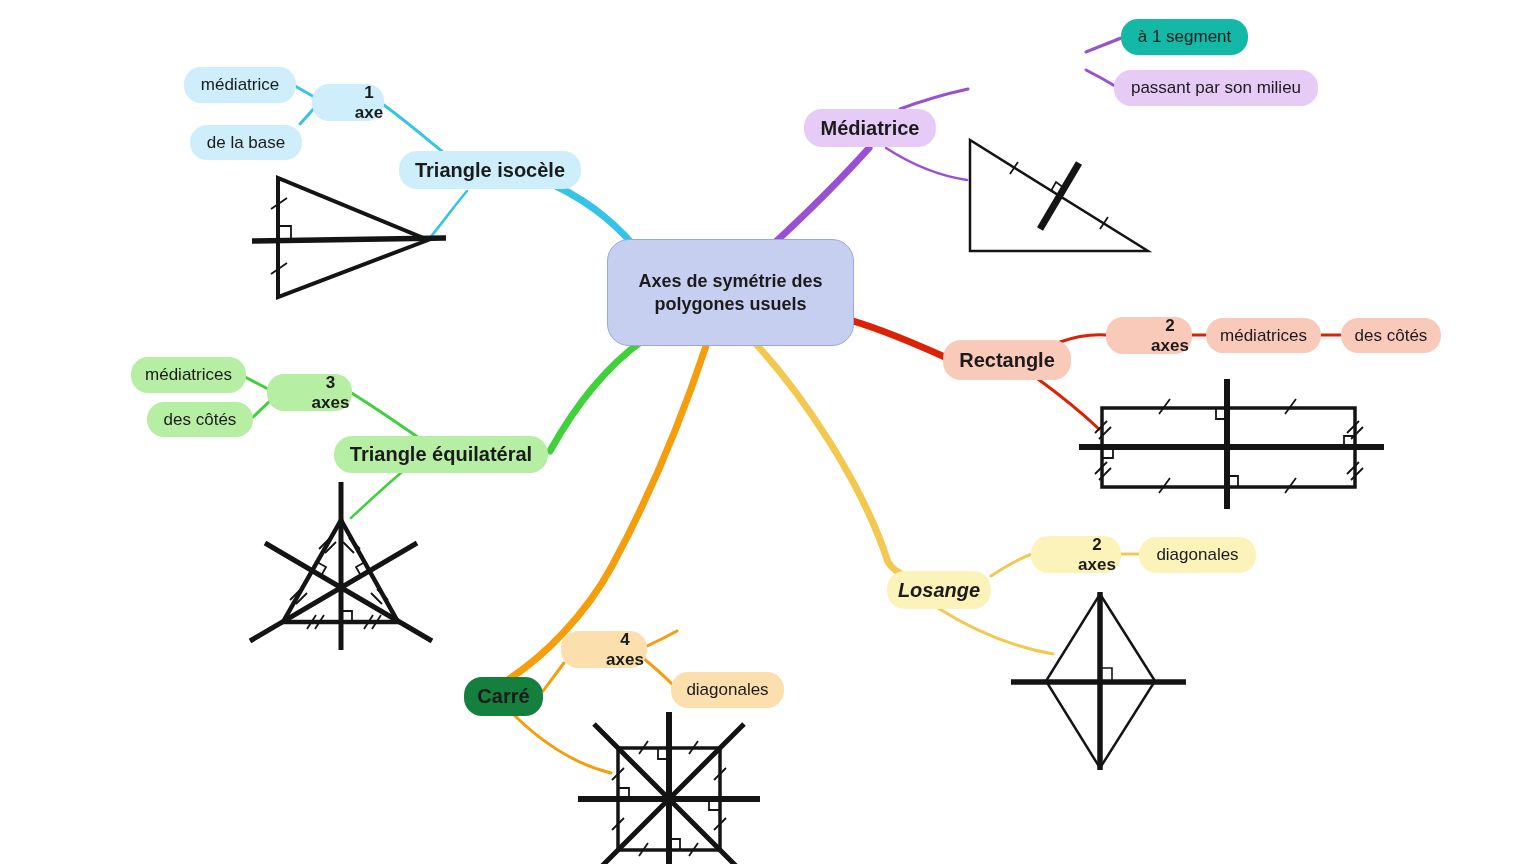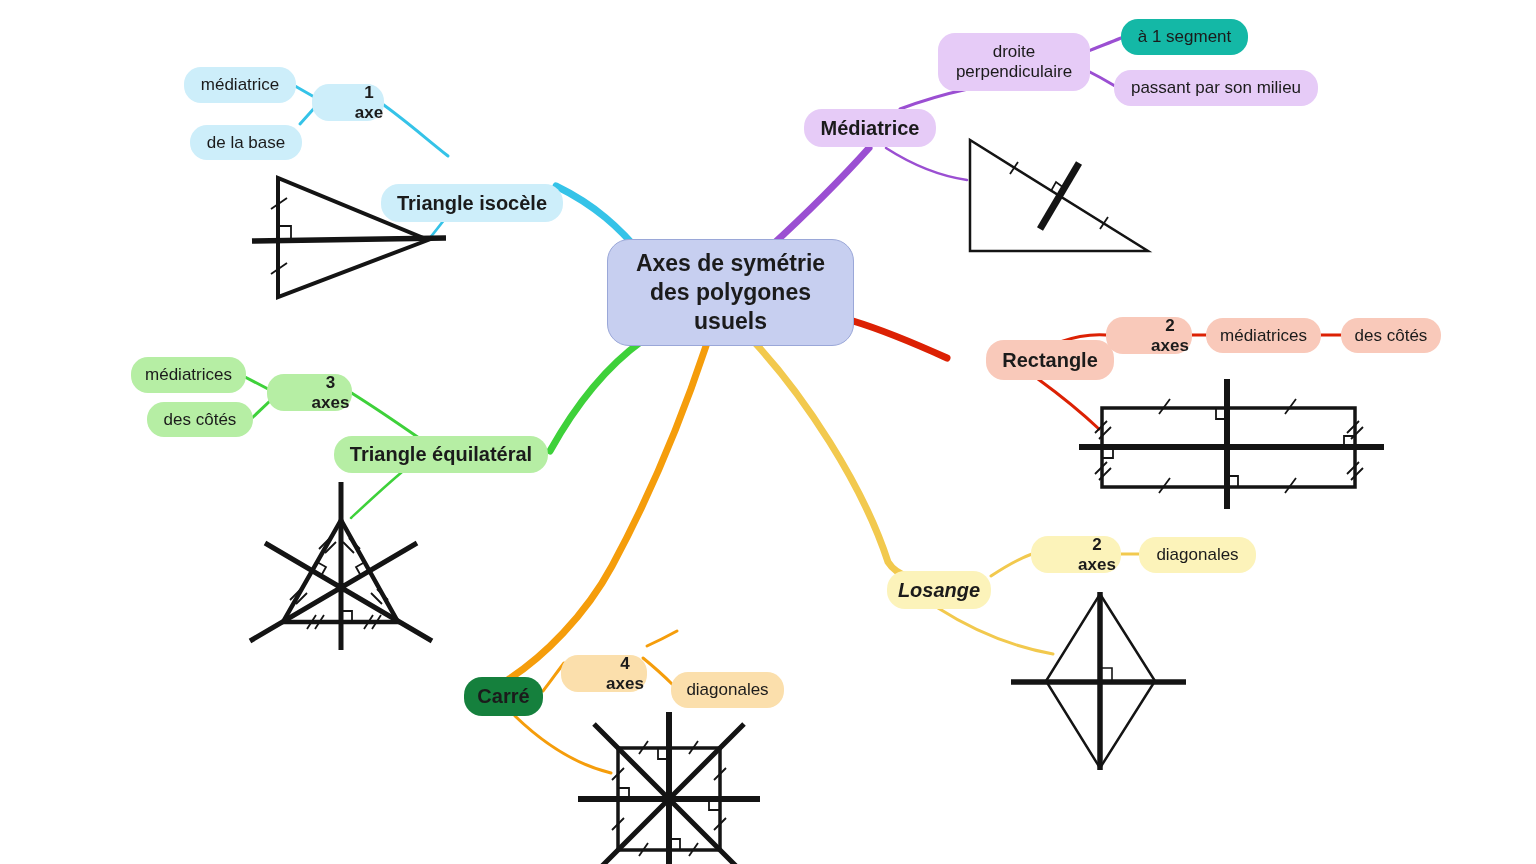--- a/index.html
+++ b/index.html
@@ -11,21 +11,21 @@
   .canvas svg { position:absolute; left:0; top:0; }
   .node {
     position:absolute; box-sizing:border-box;
     display:flex; align-items:center; justify-content:center;
     text-align:center; border-radius:17px;
     font-size:17px; color:#1b1b1b; line-height:1.15; padding:0 6px;
   }
   .node.count { font-weight:700;padding-left:48px; }
   .node.title { font-weight:700; font-size:20px; border-radius:18px; }
   .node.center-node {
-    font-weight:700; font-size:23px; line-height:1.25;
+    font-weight:700; font-size:18px; line-height:1.25;
     border-radius:22px; border:1.5px solid #9aa7d8; padding:0 10px;
   }
 </style>
 </head>
 <body>
 
 <div class="canvas">
 
   <svg width="1536" height="864" viewBox="0 0 1536 864">
 
@@ -123,38 +123,37 @@
         <path d="M 1100 668 L 1112 668 L 1112 682" stroke-width="1.6"></path>
       </g>
     </g>
   </svg>
 
   <div class="node center-node" style="left: 607px; top: 239px; width: 247px; height: 107px; background: rgb(199, 207, 240); border-color: rgb(154, 167, 216);">Axes de symétrie des polygones usuels</div>
 
   <div class="node" style="left: 184px; top: 67px; width: 112px; height: 36px; background: rgb(205, 238, 250);">médiatrice</div>
   <div class="node" style="left: 190px; top: 109px; width: 112px; height: 35px; background: rgb(205, 238, 250); margin-top: 16px;">de la base</div>
   <div class="node count" style="left: 312px; top: 84px; width: 72px; height: 37px; background: rgb(205, 238, 250);">1 axe</div>
-  <div class="node title" style="left: 381px; top: 151px; width: 182px; height: 38px; background: rgb(205, 238, 250); margin-top: 33px;">Triangle isocèle</div>
+  <div class="node title" style="left: 399px; top: 151px; width: 182px; height: 38px; background: rgb(205, 238, 250);">Triangle isocèle</div>
 
-  <div class="node" style="left: 938px; top: 33px; width: 152px; height: 58px; background: rgb(230, 203, 247);">droite perpendiculaire</div>
   <div class="node" style="left: 1121px; top: 19px; width: 127px; height: 36px; background: #14b8a6;">à 1 segment</div>
   <div class="node" style="left: 1114px; top: 70px; width: 204px; height: 36px; background: rgb(230, 203, 247);">passant par son milieu</div>
   <div class="node title" style="left: 804px; top: 109px; width: 132px; height: 38px; background: rgb(230, 203, 247);">Médiatrice</div>
 
-  <div class="node title" style="left: 943px; top: 340px; width: 128px; height: 40px; background: rgb(249, 201, 186); margin-left: 43px;">Rectangle</div>
+  <div class="node title" style="left: 943px; top: 340px; width: 128px; height: 40px; background: rgb(249, 201, 186);">Rectangle</div>
   <div class="node count" style="left: 1106px; top: 317px; width: 86px; height: 37px; background: rgb(249, 201, 186);">2 axes</div>
   <div class="node" style="left: 1206px; top: 318px; width: 115px; height: 35px; background: rgb(249, 201, 186);">médiatrices</div>
   <div class="node" style="left: 1341px; top: 318px; width: 100px; height: 35px; background: rgb(249, 201, 186);">des côtés</div>
 
   <div class="node" style="left: 131px; top: 357px; width: 115px; height: 36px; background: rgb(182, 238, 164);">médiatrices</div>
   <div class="node" style="left: 147px; top: 402px; width: 106px; height: 35px; background: rgb(182, 238, 164);">des côtés</div>
   <div class="node count" style="left: 267px; top: 374px; width: 85px; height: 37px; background: rgb(182, 238, 164);">3 axes</div>
   <div class="node title" style="left: 334px; top: 436px; width: 214px; height: 37px; background: rgb(182, 238, 164); text-align: right;">Triangle équilatéral</div>
 
   <div class="node title" style="left: 464px; top: 677px; width: 79px; height: 39px; background: #15803d;">Carré</div>
-  <div class="node count" style="left: 561px; top: 631px; width: 86px; height: 37px; background: rgb(251, 223, 172); margin-top: 24px;">4 axes</div>
+  <div class="node count" style="left: 561px; top: 631px; width: 86px; height: 37px; background: rgb(251, 223, 172);">4 axes</div>
   <div class="node" style="left: 671px; top: 672px; width: 113px; height: 36px; background: rgb(251, 223, 172);">diagonales</div>
 
   <div class="node title" style="left: 887px; top: 571px; width: 104px; height: 38px; background: rgb(252, 243, 186); font-style: italic;">Losange</div>
   <div class="node count" style="left: 1031px; top: 536px; width: 90px; height: 37px; background: rgb(252, 243, 186);">2 axes</div>
   <div class="node" style="left: 1139px; top: 537px; width: 117px; height: 36px; background: rgb(252, 243, 186);">diagonales</div>
 
 </div>
 
 </body></html>

